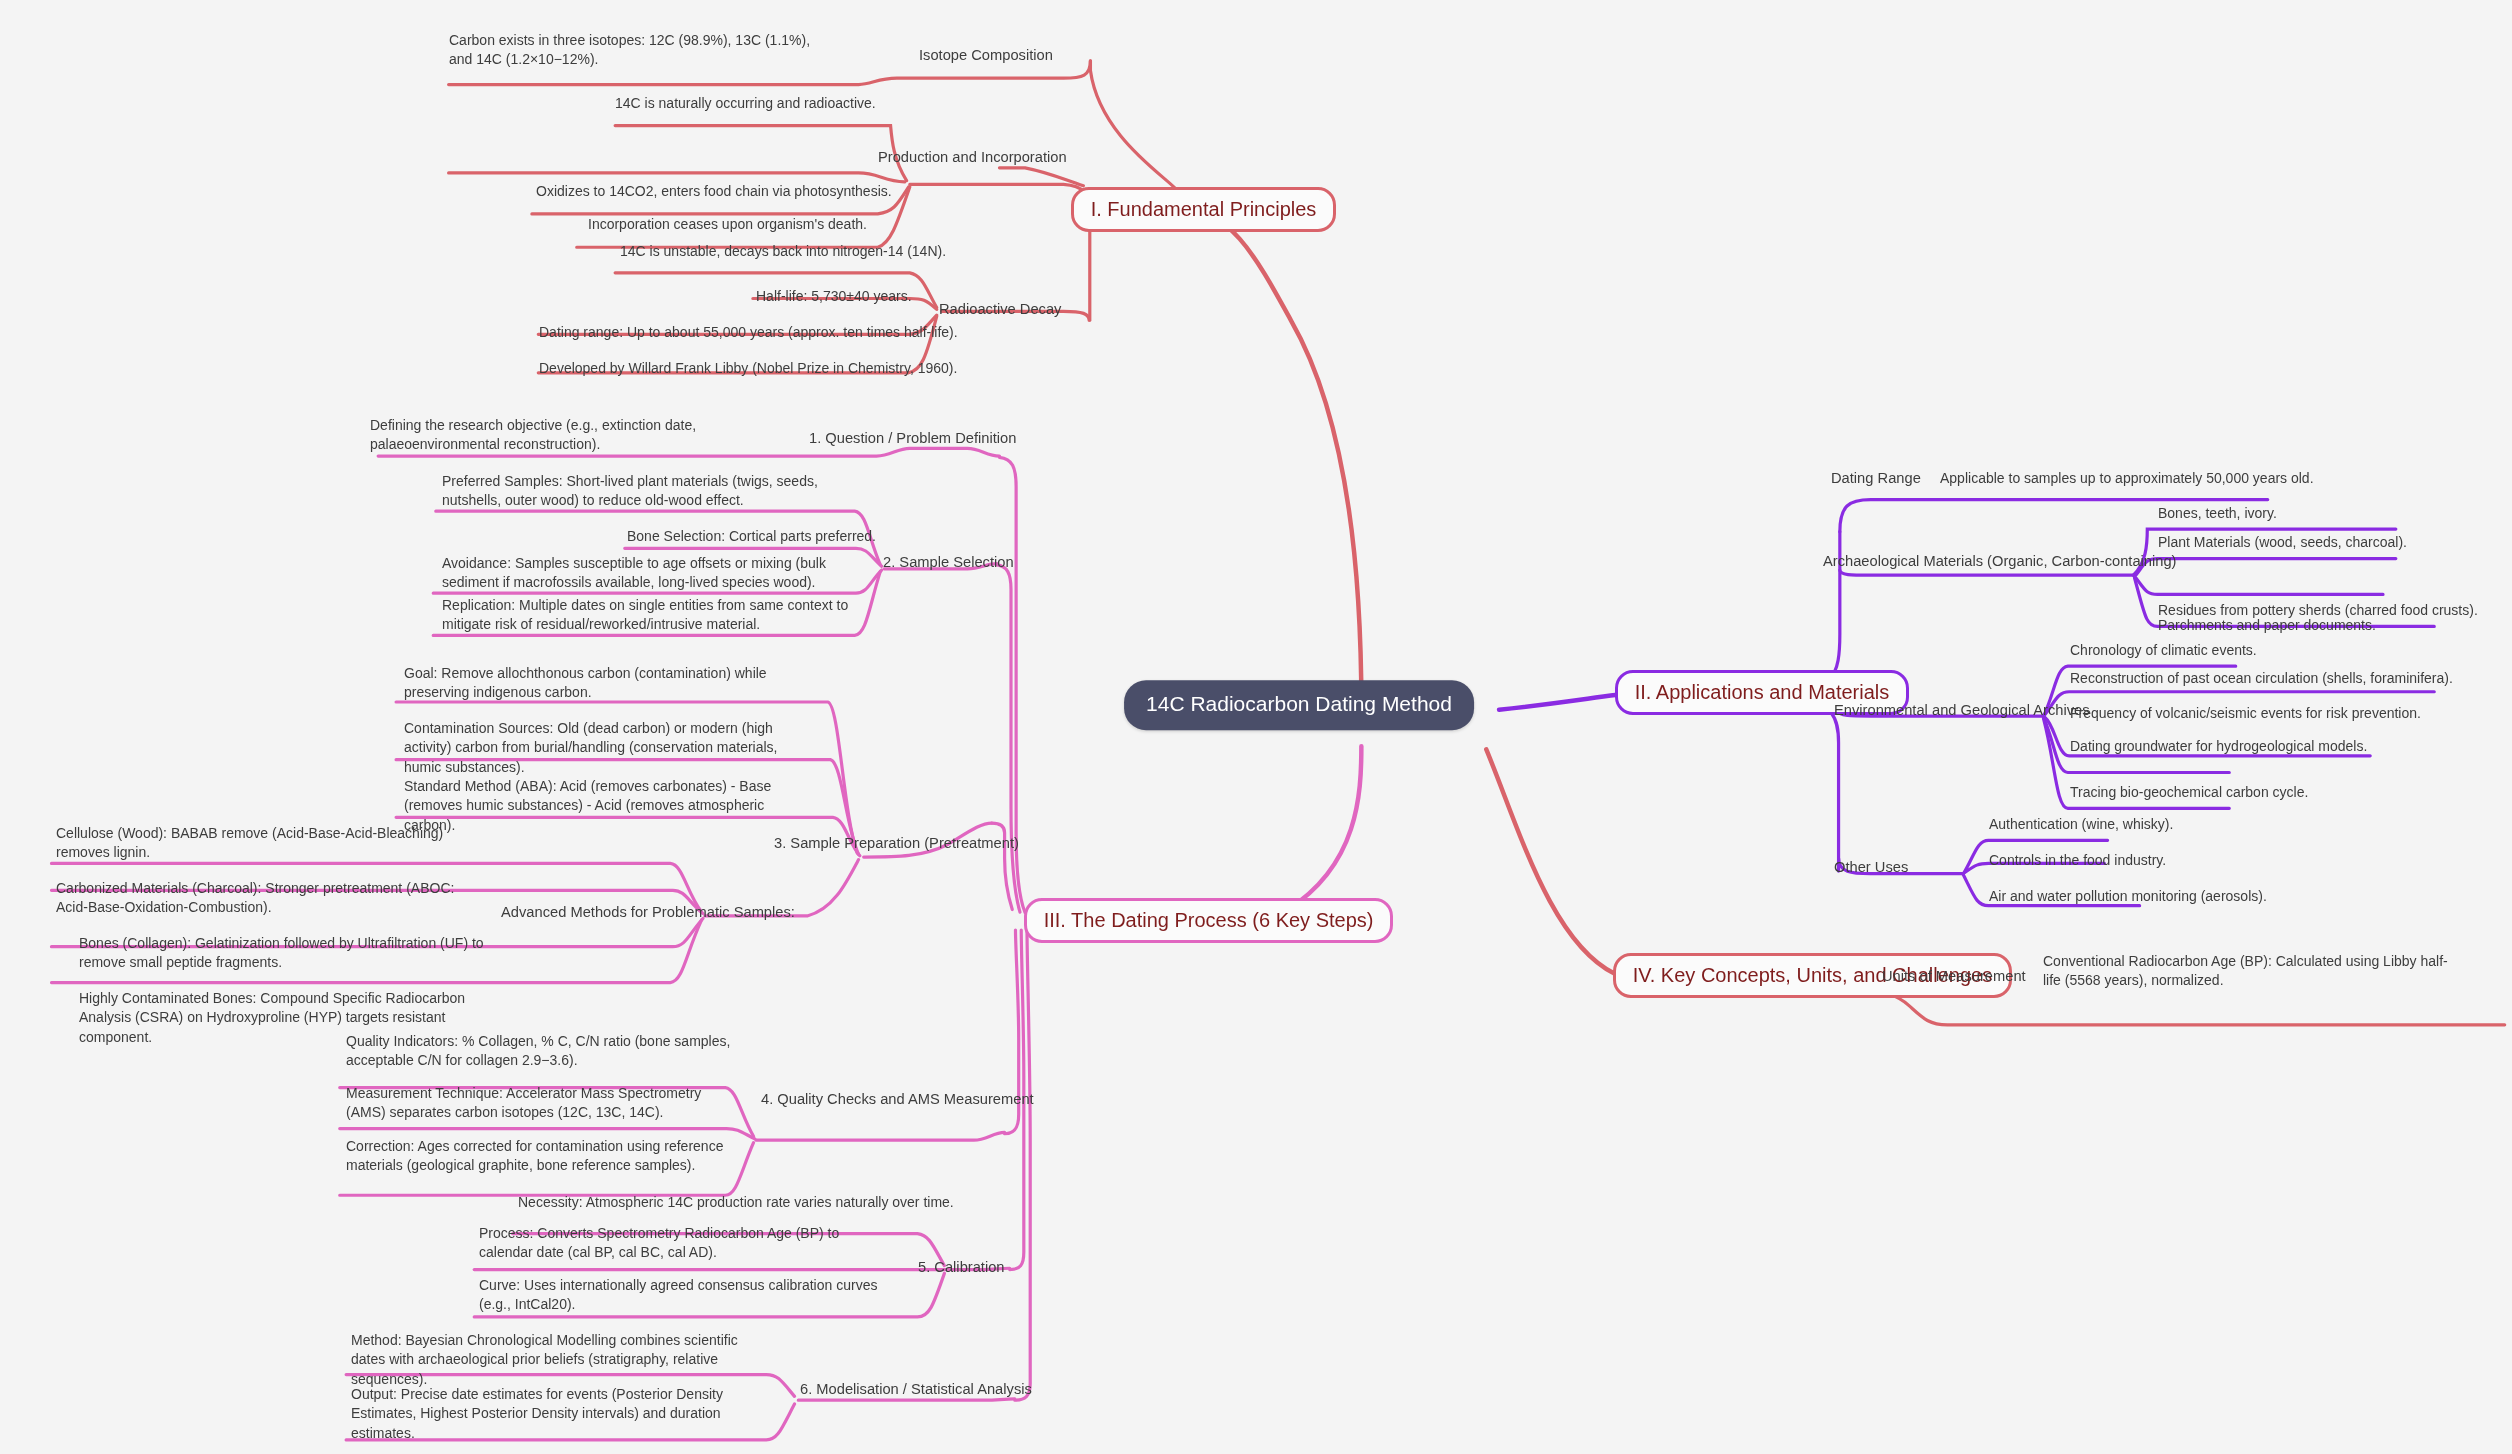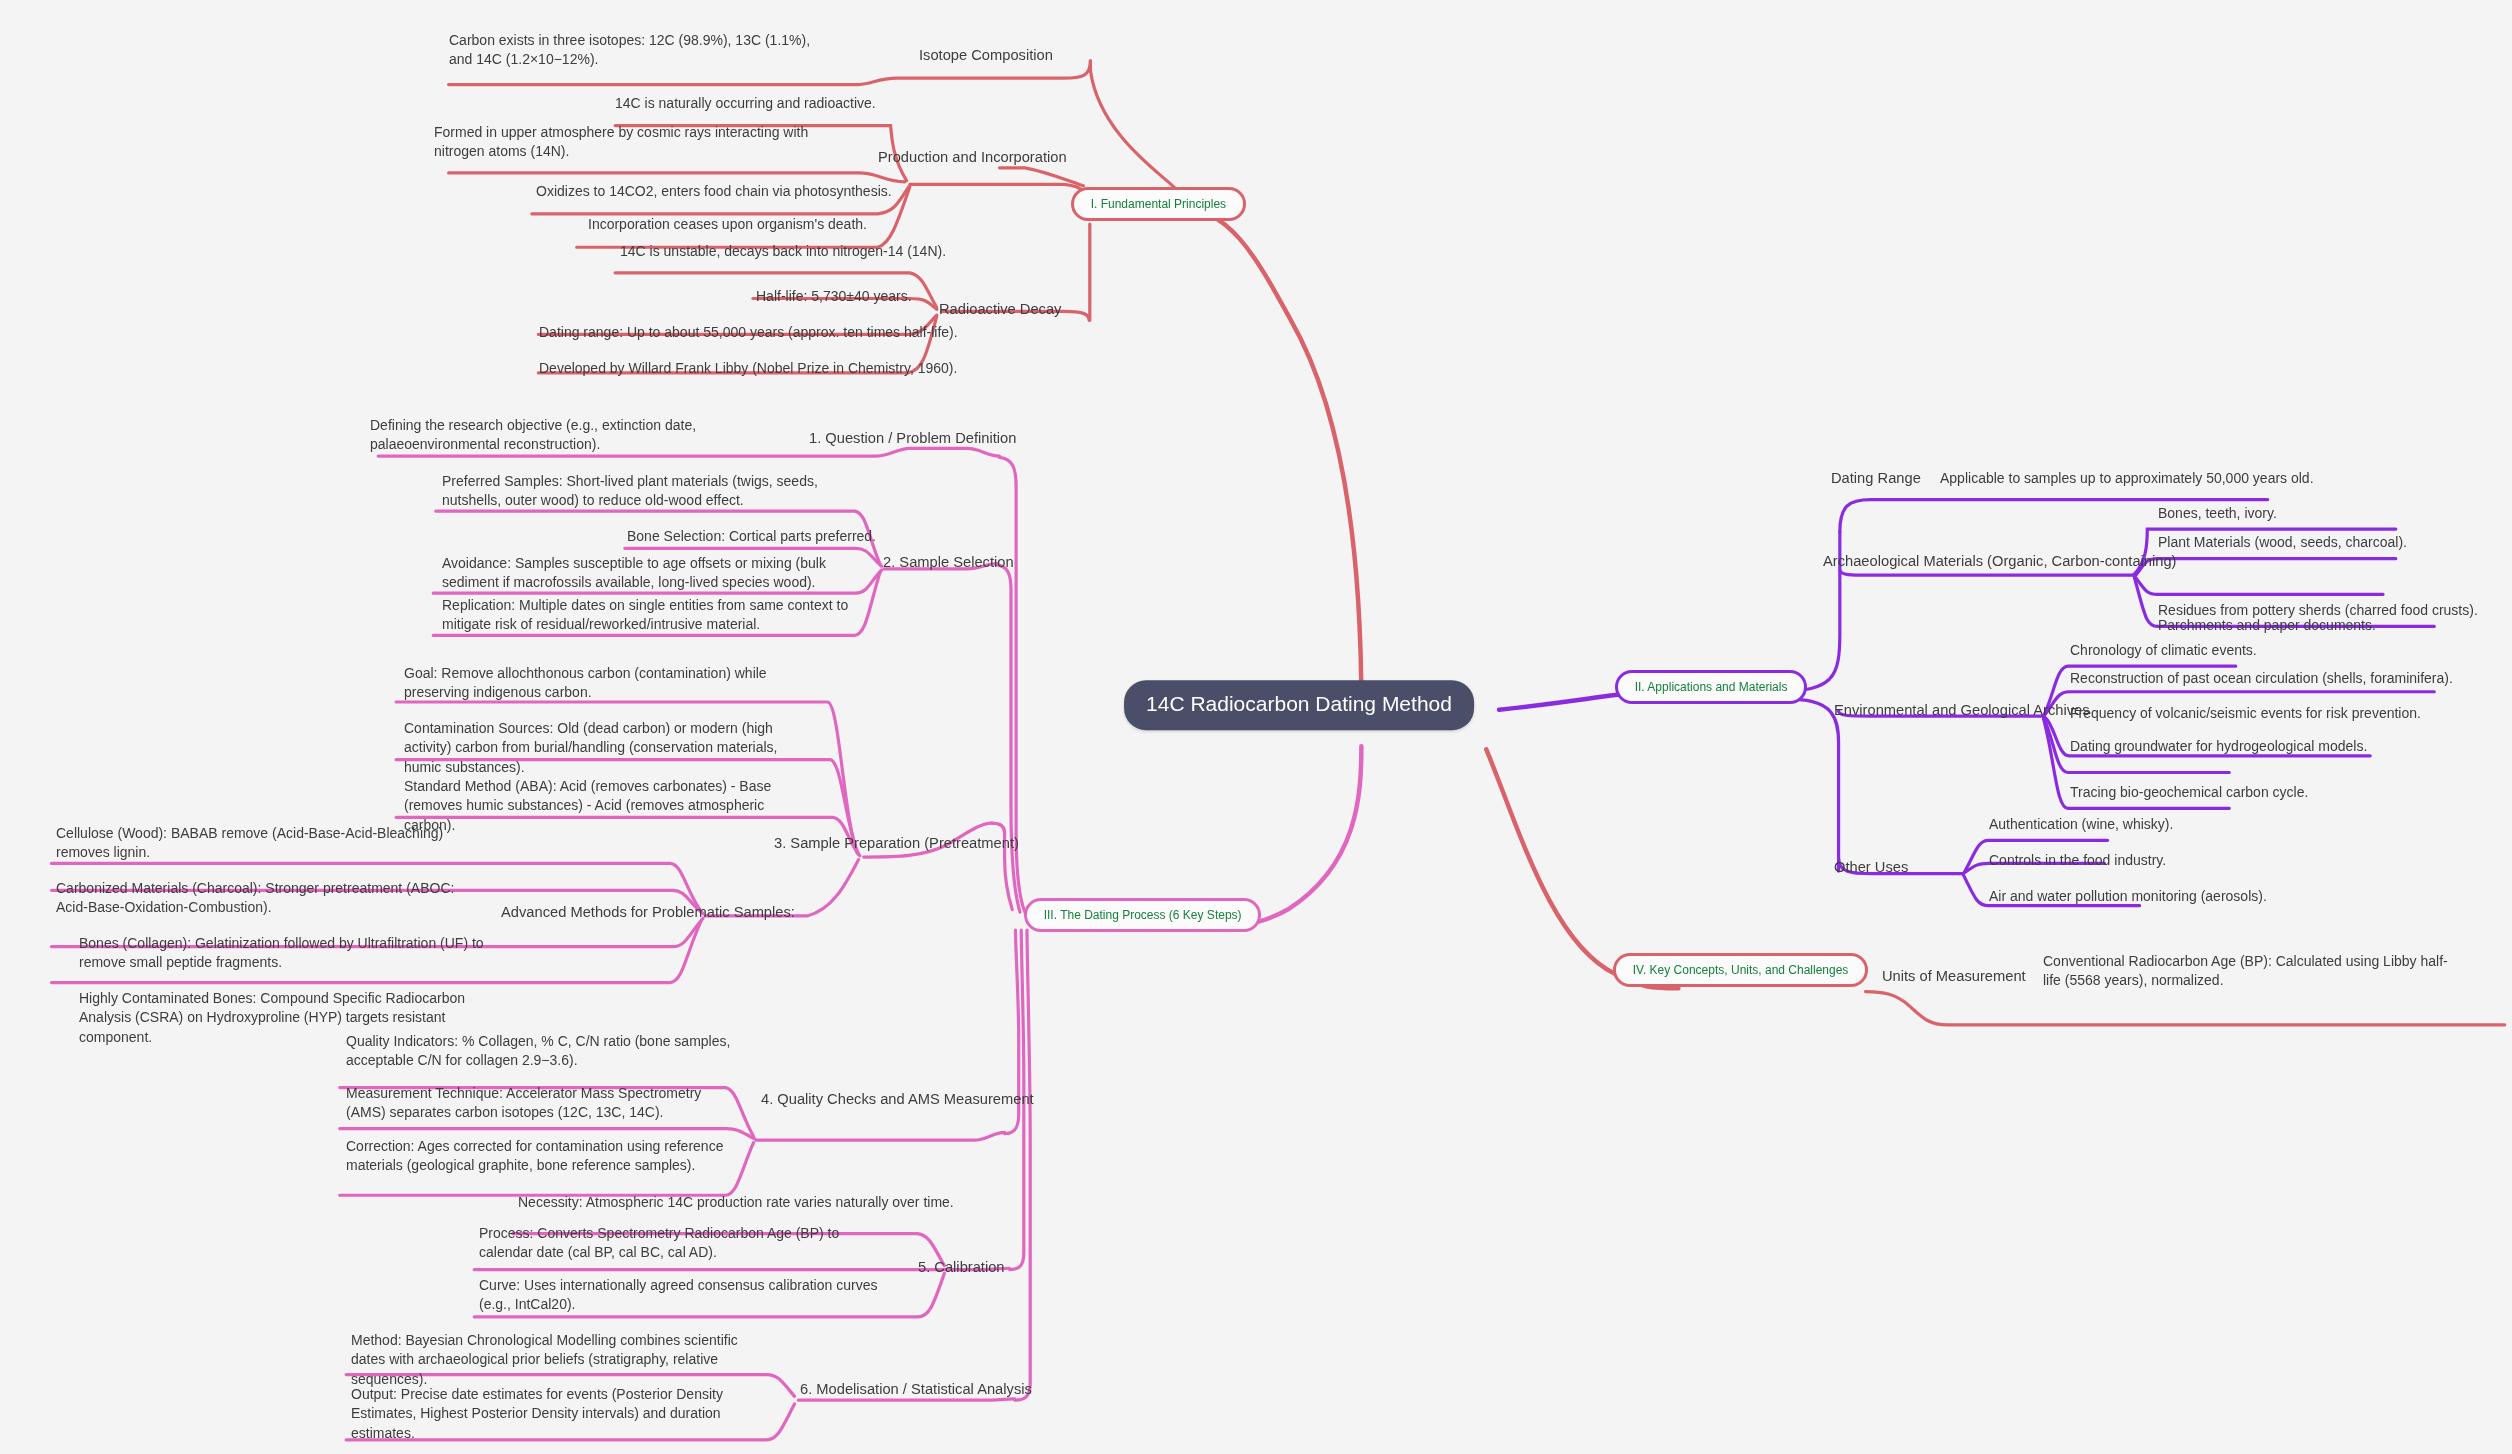--- a/index.html
+++ b/index.html
@@ -35,23 +35,23 @@
     font-size: 21px;
     white-space: nowrap;
     box-shadow: 0 1.3px 3.2px rgba(0,0,0,0.16);
   }
   
   .branch {
     background: #fbfbfb;
     border: 3.2px solid #d9636a;
     border-radius: 18px;
     padding: 5.8px 16.7px;
-    font-size: 12px;
+    font-size: 20px;
     white-space: nowrap;
-    color: #15803d;
+    color: #7f1d1d;
   }
   .branch.c-red    { border-color: #d9636a; }
   .branch.c-purple { border-color: #8a2be2; }
   .branch.c-pink   { border-color: #e066c0; }
   
   .sub {
     font-size: 14.7px;
     white-space: nowrap;
     color: #3d3d3d;
   }
@@ -178,21 +178,20 @@
 
   <div class="node root" style="left:1299px; top:705px; transform:translate(-50%,-50%);">14C Radiocarbon Dating Method</div>
 
   <div class="node branch c-red" style="left:1071px; top:187px;">I. Fundamental Principles</div>
 
   <div class="node sub" style="left:919px; top:45px;">Isotope Composition</div>
   <div class="node leaf w600" style="left:449px; top:31px;">Carbon exists in three isotopes: 12C (98.9%), 13C (1.1%), and 14C (1.2×10−12%).</div>
 
   <div class="node sub" style="left:878px; top:147px;">Production and Incorporation</div>
   <div class="node leaf nowrap" style="left:615px; top:94px;">14C is naturally occurring and radioactive.</div>
-  <div class="node leaf w640" style="left:434px; top:123px;">Formed in upper atmosphere by cosmic rays interacting with nitrogen atoms (14N).</div>
   <div class="node leaf nowrap" style="left:536px; top:182px;">Oxidizes to 14CO2, enters food chain via photosynthesis.</div>
   <div class="node leaf nowrap" style="left:588px; top:215px;">Incorporation ceases upon organism's death.</div>
 
   <div class="node sub" style="left:939px; top:299px;">Radioactive Decay</div>
   <div class="node leaf nowrap" style="left:620px; top:242px;">14C is unstable, decays back into nitrogen-14 (14N).</div>
   <div class="node leaf nowrap" style="left:756px; top:287px;">Half-life: 5,730±40 years.</div>
   <div class="node leaf nowrap" style="left:539px; top:323px;">Dating range: Up to about 55,000 years (approx. ten times half-life).</div>
   <div class="node leaf nowrap" style="left:539px; top:359px;">Developed by Willard Frank Libby (Nobel Prize in Chemistry, 1960).</div>
 
   <div class="node branch c-purple" style="left:1615px; top:670px;">II. Applications and Materials</div>

